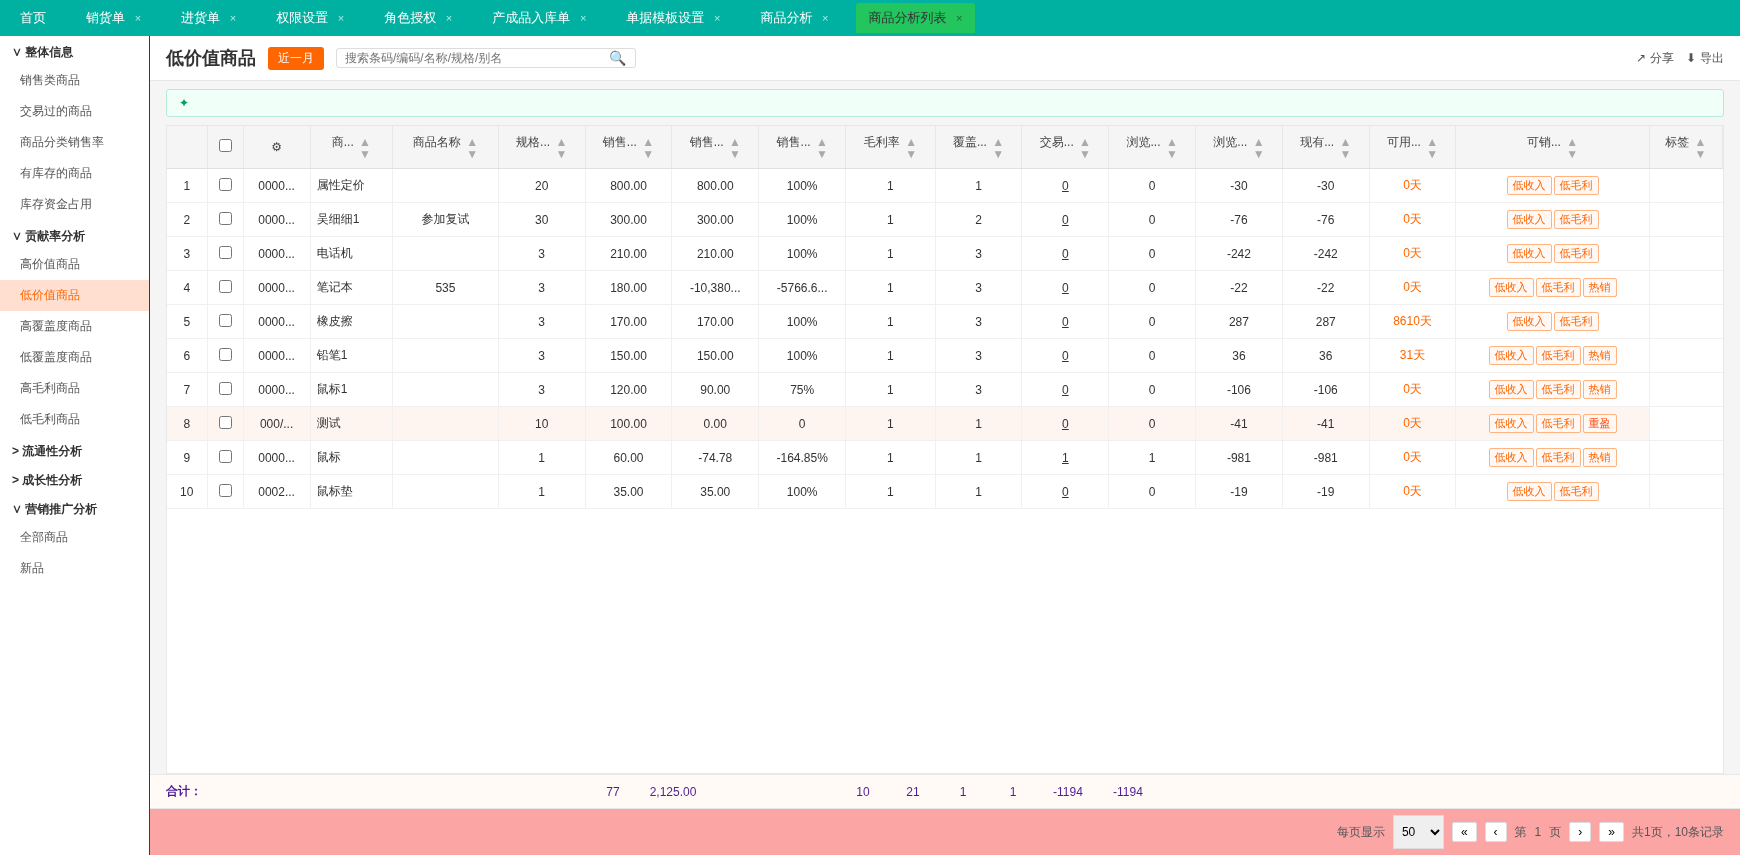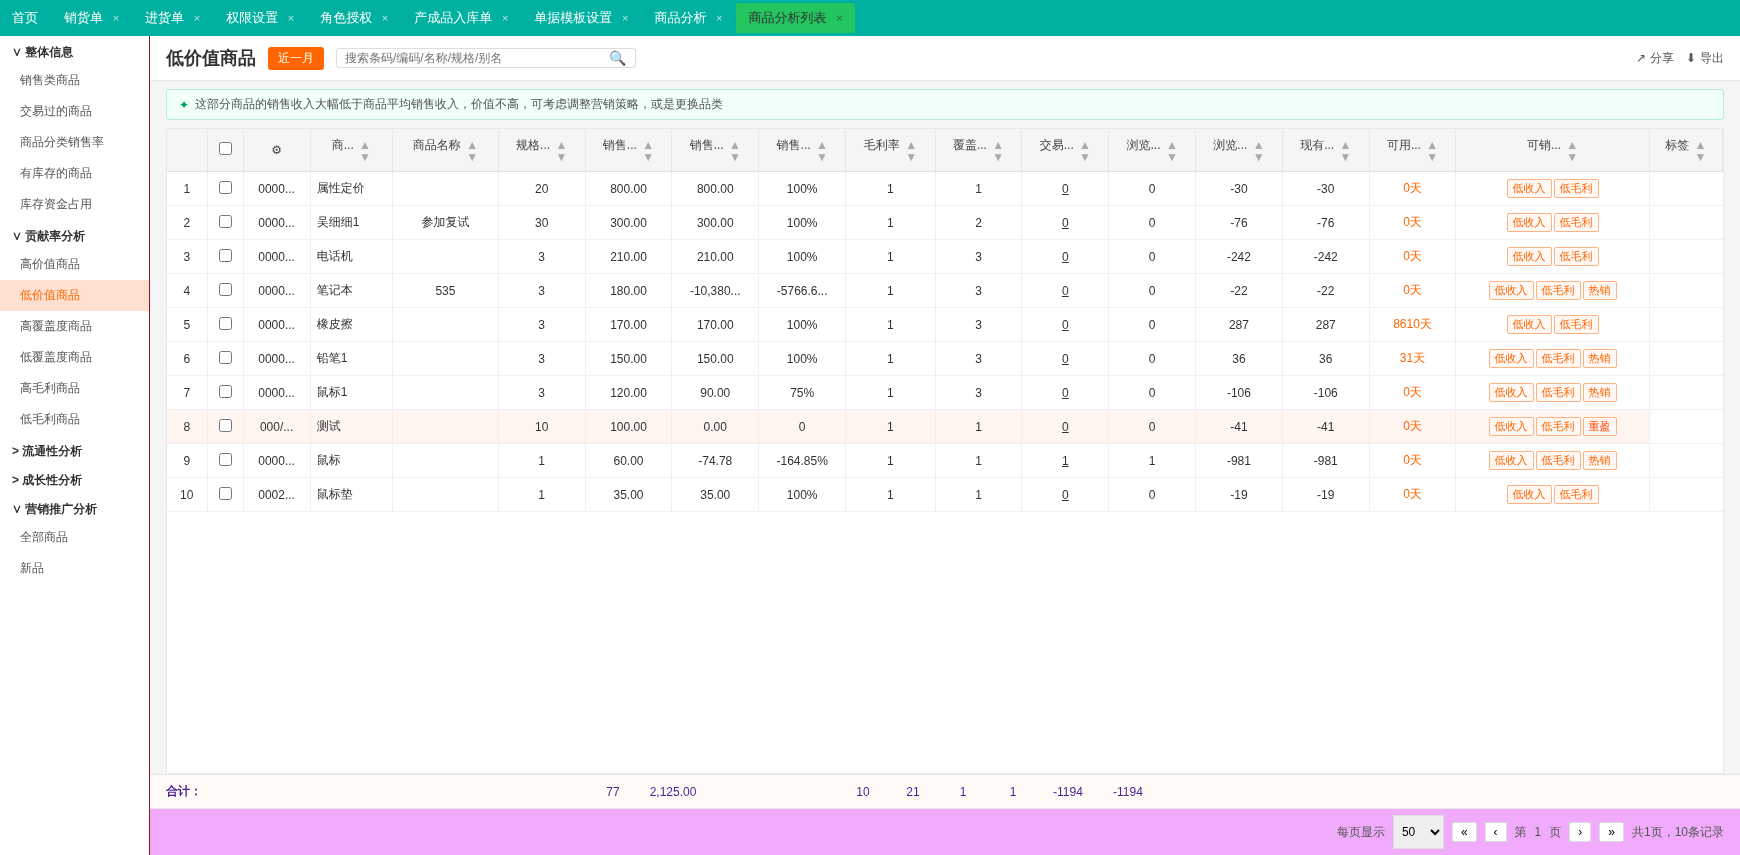--- a/index.html
+++ b/index.html
@@ -4,22 +4,22 @@
   <style>
     * { box-sizing: border-box; margin: 0; padding: 0; font-family: 'Microsoft YaHei', Arial, sans-serif; font-size: 12px; }
     body { background: #f5f5f5; overflow: hidden; width: 1740px; height: 855px; }
 
     
     .top-nav {
       display: flex;
       align-items: center;
       background: #00b0a0;
       height: 36px;
-      padding: 0 0;
-      gap: 2px;
+      padding: 0 8px;
+      gap: 16px;
     }
     .nav-item {
       color: #fff;
       padding: 6px 12px;
       cursor: pointer;
       border-radius: 3px 3px 0 0;
       white-space: nowrap;
       font-size: 13px;
     }
     .nav-item.active { background: #22c55e; color: #333; }
@@ -181,21 +181,21 @@
       display: flex;
       align-items: center;
       font-size: 12px;
       color: #4c1d95;
       gap: 20px;
     }
     .footer-summary .label { font-weight: bold; }
 
     
     .pagination {
-      background: #f0abfc;
+      background: #fca5a5;
       border-top: 1px solid #e8e8e8;
       padding: 6px 16px;
       display: flex;
       align-items: center;
       justify-content: flex-end;
       gap: 8px;
       font-size: 12px;
       color: #555;
     }
     .pagination select {
@@ -273,21 +273,20 @@
         </div>
         <div class="action-btn">
           <span>⬇</span>
           <span>导出</span>
         </div>
       </div>
     </div>
 
     <div class="notice-bar">
       <span style="color:#00a060;">✦</span>
-      <span>这部分商品的销售收入大幅低于商品平均销售收入，价值不高，可考虑调整营销策略，或是更换品类</span>
     </div>
 
     <div class="table-area">
       <table>
         <thead>
           <tr>
             <th class="col-num"></th>
             <th class="col-check">
               <input type="checkbox" style="">
             </th>

